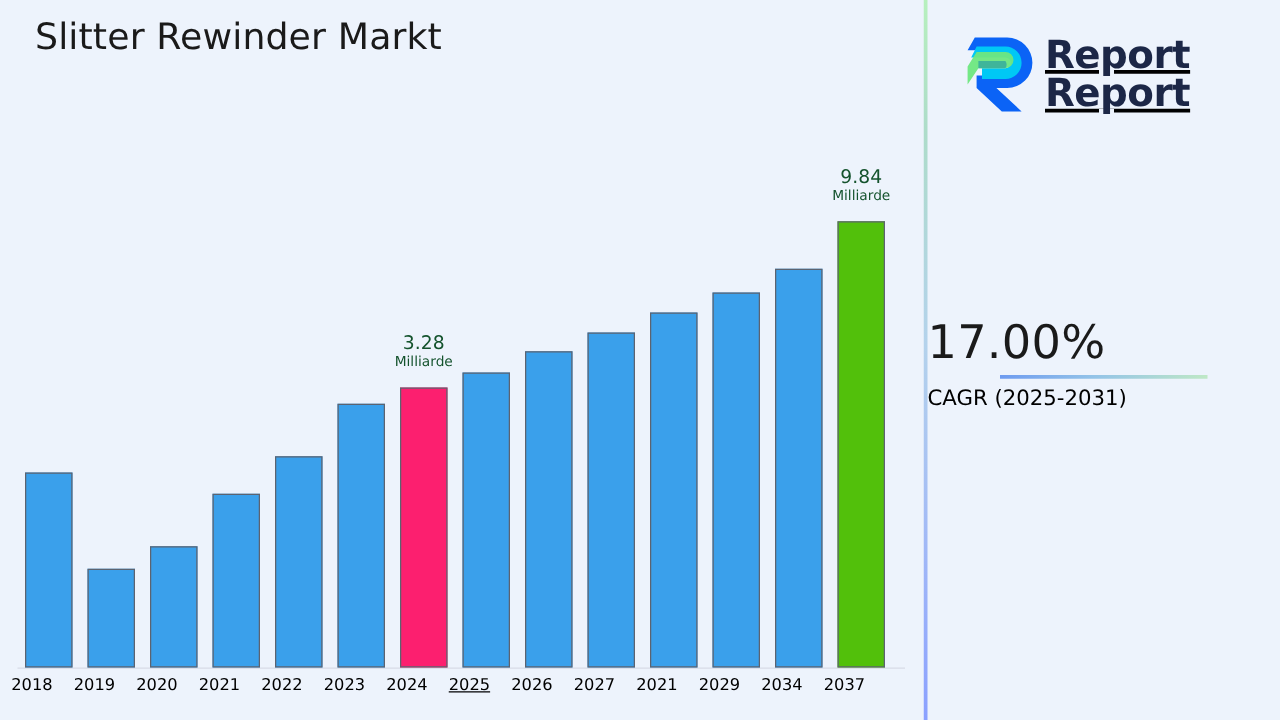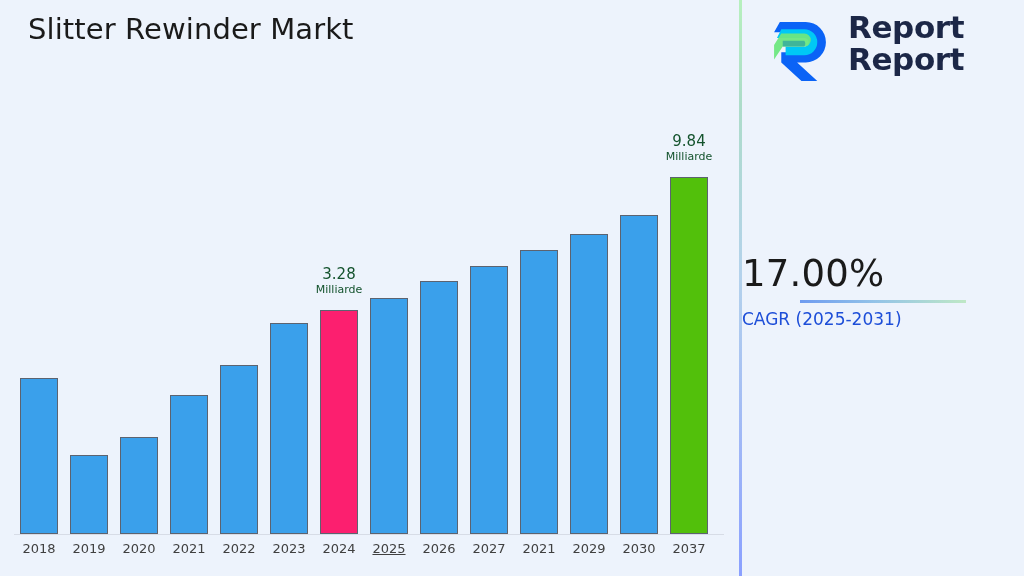--- a/index.html
+++ b/index.html
@@ -89,23 +89,23 @@
   .bar-value .v-unit {
     display: block;
     font-size: 11px;
     font-weight: 400;
     margin-top: 1px;
   }
 
   .tick-label {
     position: absolute;
     top: 541px;
-    text-align: center;
+    text-align: left;
     font-size: 13px;
-    color: #404040;
+    color: #000000;
   }
 
   
   .panel-divider {
     position: absolute;
     left: 739px;
     top: 0;
     width: 3px;
     height: 576px;
     background: linear-gradient(180deg, #b6f0bd 0%, #addcc9 18%, #b4d2ec 48%, #9fb6f7 78%, #8aa0ff 100%);
@@ -120,22 +120,23 @@
     height: 576px;
   }
 
   .brand {
     position: absolute;
     left: 22px;
     top: 12px;
     width: 246px;
     height: 80px;
     display: flex;
-    align-items: flex-start;
-    gap: 12px;
+    align-items: flex-end;
+    gap: 0;
+    text-decoration: underline;
   }
   .brand-mark {
     width: 72px;
     height: 72px;
     flex: 0 0 72px;
   }
   .brand-text {
     font-size: 31px;
     font-weight: 700;
     line-height: 1.02;
@@ -160,21 +161,21 @@
     letter-spacing: 0.2px;
   }
   .cagr-rule {
     width: 166px;
     height: 3px;
     margin: 5px auto 6px auto;
     background: linear-gradient(90deg, #6e9bf0 0%, #93c3e8 45%, #bfe8c6 100%);
   }
   .cagr-label {
     font-size: 17px;
-    color: #1d4ed8;
+    color: #000000;
   }
 </style>
 </head>
 <body>
 
 <div id="page">
 
   <div class="chart-panel">
 
     <div class="chart-title">Slitter Rewinder Markt</div>
@@ -204,21 +205,21 @@
         <div class="tick-label" style="left: 359px; width: 60px; text-decoration: underline;">2025</div>
         <div class="bar" style="left: 420px; width: 38px; height: 253px; bottom: 42px;"></div>
         <div class="tick-label" style="left: 409px; width: 60px;">2026</div>
         <div class="bar" style="left: 470px; width: 38px; height: 268px; bottom: 42px;"></div>
         <div class="tick-label" style="left: 459px; width: 60px;">2027</div>
         <div class="bar" style="left: 520px; width: 38px; height: 284px; bottom: 42px;"></div>
         <div class="tick-label" style="left: 509px; width: 60px;">2021</div>
         <div class="bar" style="left: 570px; width: 38px; height: 300px; bottom: 42px;"></div>
         <div class="tick-label" style="left: 559px; width: 60px;">2029</div>
         <div class="bar" style="left: 620px; width: 38px; height: 319px; bottom: 42px;"></div>
-        <div class="tick-label" style="left: 609px; width: 60px;">2030</div>
+        <div class="tick-label" style="left: 609px; width: 60px;">2034</div>
         <div class="bar highlight-final" style="left: 670px; width: 38px; height: 357px; bottom: 42px;"></div>
         <div class="bar-value" style="left: 644px; width: 90px; top: 134px;">
           <span class="v-num">9.84</span>
           <span class="v-unit">Milliarde</span>
         </div>
         <div class="tick-label" style="left: 659px; width: 60px;">2037</div>
       </div>
   </div>
 
   <div class="panel-divider"></div>

